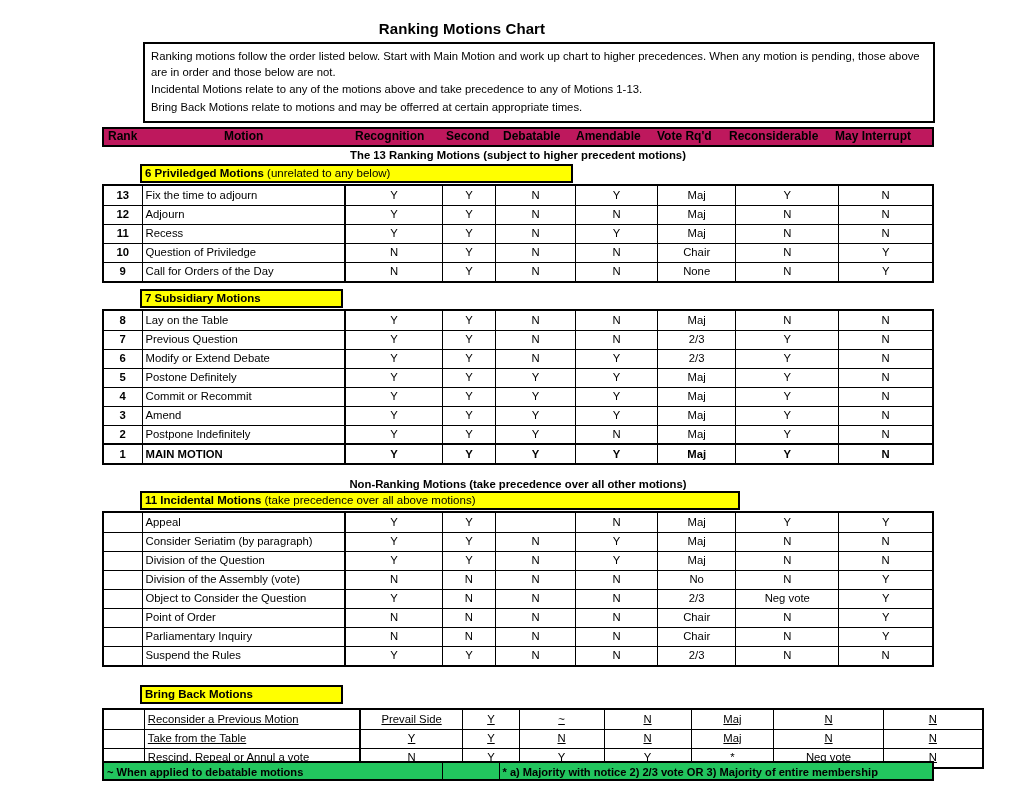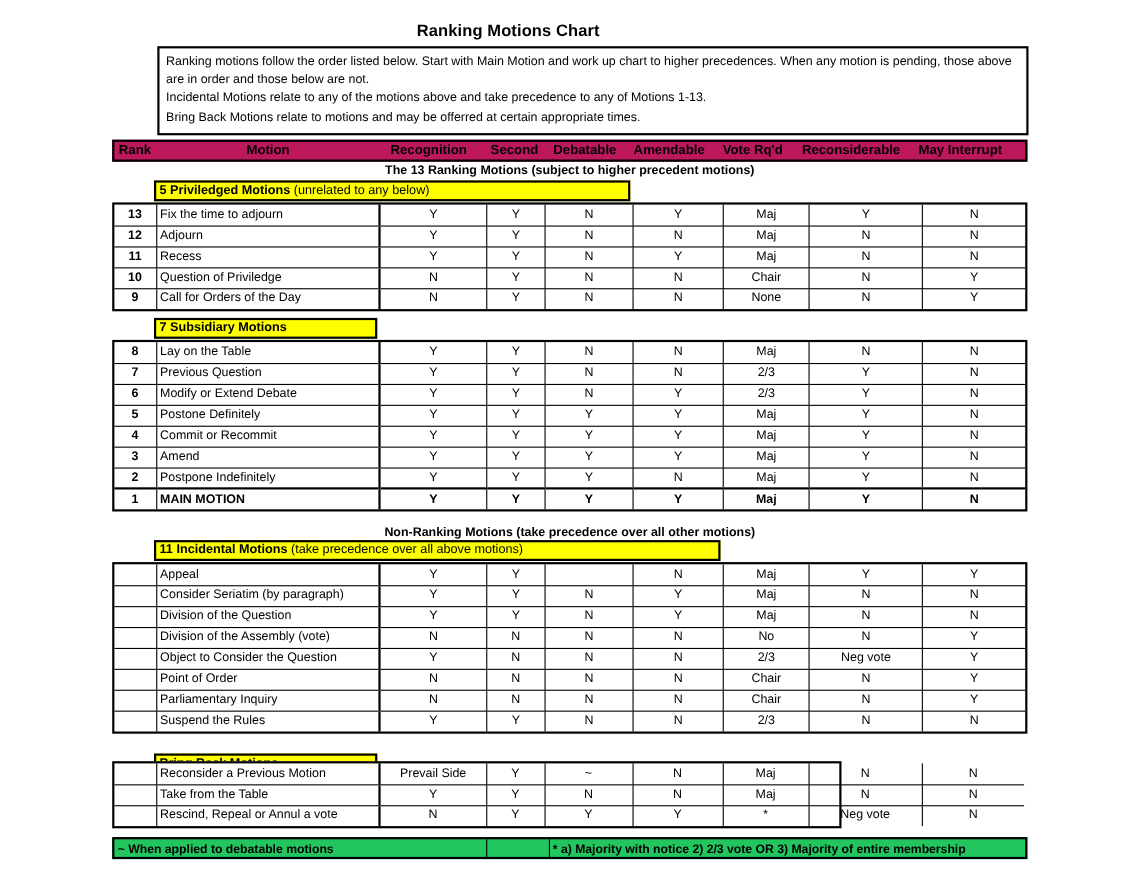--- a/index.html
+++ b/index.html
@@ -167,21 +167,21 @@
       <div class="hdr-cell" style="left:472px;">Amendable</div>
       <div class="hdr-cell" style="left:553px;">Vote Rq'd</div>
       <div class="hdr-cell" style="left:625px;">Reconsiderable</div>
       <div class="hdr-cell" style="left:731px;">May Interrupt</div>
     </div>
   </div>
 
   <div class="caption" style="top:149px;">The 13 Ranking Motions (subject to higher precedent motions)</div>
 
   <div class="banner" style="left:140px; top:164px; width:433px;">
-    <span>5 Priviledged Motions</span><span class="light">   (unrelated to any below)</span>
+    <span>6 Priviledged Motions</span><span class="light">   (unrelated to any below)</span>
   </div>
 
   <div class="grid" id="grid-privileged" style="left:102px; top:184px; width:832px;">
     <table>
       <colgroup>
         <col style="width:38px">
           <col style="width:203px">
           <col style="width:97px">
           <col style="width:53px">
         <col style="width:80px">
@@ -355,21 +355,21 @@
             <td>Maj</td>
             <td>Y</td>
             <td class="last">N</td>
           </tr>
         </tbody>
     </table>
   </div>
 
   <div class="caption" style="top:478px;">Non-Ranking Motions (take precedence over all other motions)</div>
 
-  <div class="banner" style="left:140px; top:491px; width:515px;">
+  <div class="banner" style="left:140px; top:491px; width:600px;">
     <span>11 Incidental Motions</span><span class="light"> (take precedence over all above motions)</span>
   </div>
 
   <div class="grid" id="grid-incidental" style="left:102px; top:511px; width:832px;">
     <table>
       <colgroup>
         <col style="width:38px">
           <col style="width:203px">
           <col style="width:97px">
           <col style="width:53px">
@@ -469,21 +469,21 @@
             <td class="last">N</td>
           </tr>
         </tbody>
     </table>
   </div>
 
   <div class="banner" style="left:140px; top:685px; width:203px;">
     <span>Bring Back Motions</span><span class="light"></span>
   </div>
 
-  <div class="grid" id="grid-bringback" style="left:102px; top:692px; width:663px;">
+  <div class="grid" id="grid-bringback" style="left:102px; top:708px; width:882px;text-decoration:underline;">
     <table>
       <colgroup>
         <col style="width:38px">
           <col style="width:203px">
           <col style="width:97px">
           <col style="width:53px">
         <col style="width:80px">
           <col style="width:82px">
           <col style="width:78px">
           <col style="width:103px">

